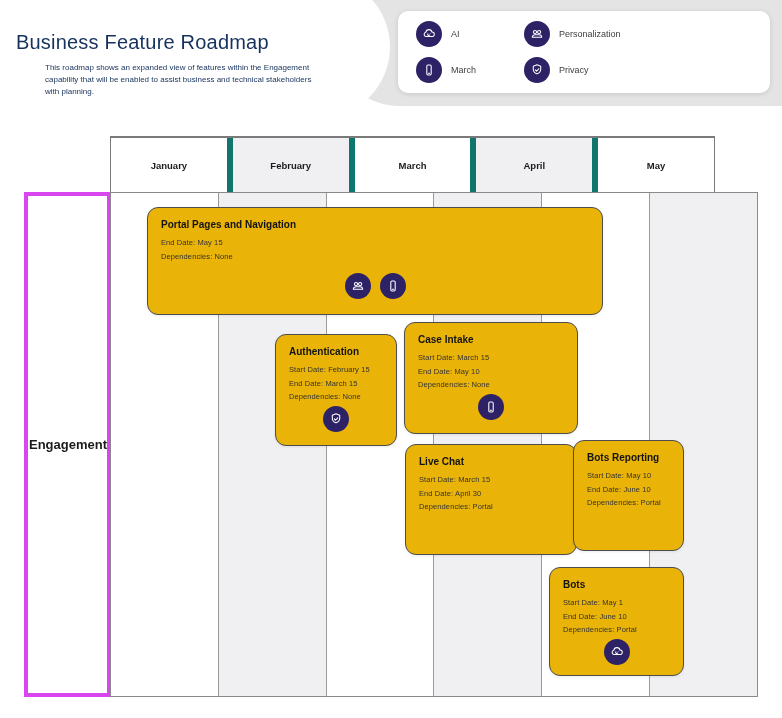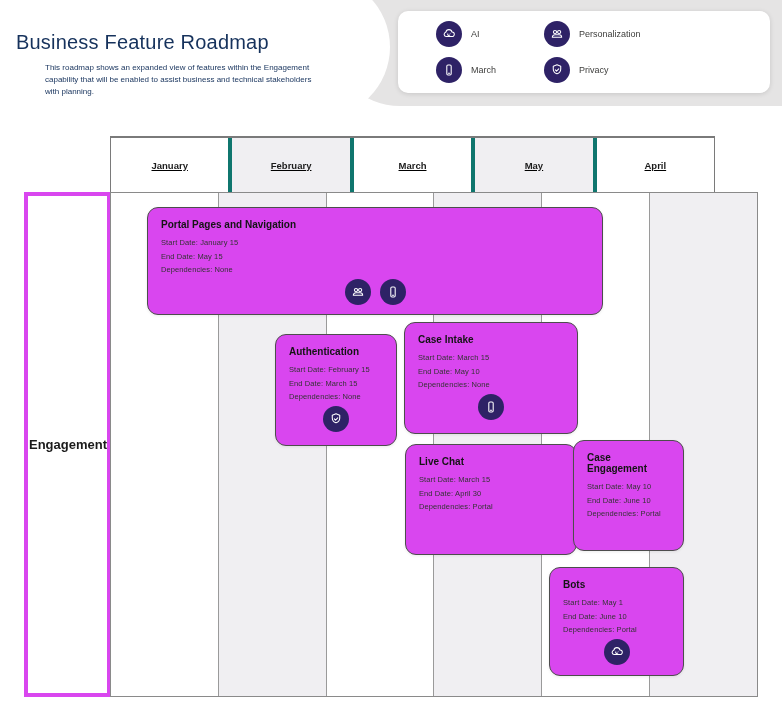--- a/index.html
+++ b/index.html
@@ -16,51 +16,51 @@
 
   
   .app-header { position: absolute; left: 16px; top: 31px; width: 300px; }
   .page-title { font-size: 20px; font-weight: 400; color: #16325C; letter-spacing: .2px; margin-bottom: 8px; }
   .page-subtitle { font-size: 8px; line-height: 12px; color: #16325C; width: 272px; margin-left: 29px; }
 
   
   .legend-card { position: absolute; left: 398px; top: 11px; width: 372px; height: 82px;
                  background: #fff; border-radius: 10px; box-shadow: 0 1px 5px rgba(0,0,0,.13);
                  display: grid; grid-template-columns: 108px auto; row-gap: 10px;
-                 padding: 13px 10px 13px 38px; align-content: center; }
+                 padding: 13px 10px 13px 18px; align-content: center; }
   .legend-item { display: flex; align-items: center; gap: 9px; }
   .legend-label { font-size: 9px; color: #3E3E3C; }
 
   .icon-circle { width: 26px; height: 26px; min-width: 26px; border-radius: 50%;
                  background: #2E2266; display: flex; align-items: center; justify-content: center; }
   .icon-circle svg { width: 16px; height: 16px; }
   .icon-circle svg * { stroke: #fff; fill: none; stroke-width: 1.6; stroke-linecap: round; stroke-linejoin: round; }
   .icon-circle svg .fdot { fill: #fff; stroke: none; }
 
   
   .lane-label-col { position: absolute; left: 24px; top: 192px; width: 87px; height: 505px;
                     border: 4px solid #d946ef; background: #fff;
                     display: flex; align-items: center; justify-content: flex-end; }
   .lane-label { font-size: 13px; font-weight: 700; color: #1B1B1B; }
 
   .month-header { position: absolute; left: 110px; top: 136px; width: 605px; height: 57px;
-                  display: flex; border: 1px solid #7A7A7A; border-top-width: 2px; background: #fff; text-decoration: underline; }
+                  display: flex; border: 1px solid #7A7A7A; border-top-width: 2px; background: #fff; }
   .month-cell { flex: 1; display: flex; align-items: center; justify-content: center;
-                font-size: 9.5px; font-weight: 600; color: #1B1B1B; border-left: 4px solid #0f766e; }
+                font-size: 9.5px; font-weight: 600; color: #1B1B1B; border-left: 6px solid #0f766e; }
   .month-cell:first-child { border-left: none; }
   .month-cell:nth-child(even) { background: #F0EFF2; }
 
   .body-cols { position: absolute; left: 110px; top: 192px; width: 648px; height: 505px;
                display: flex; border: 1px solid #8A8A8A; background: #fff; }
   .body-col { flex: 1; border-left: 1px solid #9A9A9A; }
   .body-col:first-child { border-left: none; }
   .body-col:nth-child(even) { background: #F0EFF2; }
 
   
-  .card { position: absolute; z-index: 3; background: #d946ef; border: 1.2px solid #4D4D4D;
+  .card { position: absolute; z-index: 3; background: #eab308; border: 1.2px solid #4D4D4D;
           border-radius: 11px; padding: 11px 13px 13px; display: flex; flex-direction: column;
           box-shadow: 0 1px 3px rgba(0,0,0,.08); }
   .card-title { font-size: 10px; font-weight: 700; color: #141414; margin-bottom: 8px; }
   .card-row { font-size: 7.5px; color: #333; margin-bottom: 4.5px; letter-spacing: .1px; }
   .card-icons { margin-top: auto; display: flex; justify-content: center; gap: 9px; padding-bottom: 2px; }
 
   .card-portal { left: 147px; top: 207px; width: 456px; height: 108px; }
   .card-auth   { left: 275px; top: 334px; width: 122px; height: 112px; }
   .card-intake { left: 404px; top: 322px; width: 174px; height: 112px; }
   .card-chat   { left: 405px; top: 444px; width: 172px; height: 111px; }
@@ -119,40 +119,39 @@
         </svg>
       </span>
       <span class="legend-label">Privacy</span>
     </div>
   </div>
 
   <div class="month-header">
     <div class="month-cell">January</div>
     <div class="month-cell">February</div>
     <div class="month-cell">March</div>
+    <div class="month-cell">April</div>
     <div class="month-cell">May</div>
-    <div class="month-cell">April</div>
   </div>
 
   <div class="lane-label-col">
     <span class="lane-label">Engagement</span>
   </div>
 
   <div class="body-cols">
     <div class="body-col"></div>
     <div class="body-col"></div>
     <div class="body-col"></div>
     <div class="body-col"></div>
     <div class="body-col"></div>
     <div class="body-col"></div>
   </div>
 
   <div class="card card-portal">
     <div class="card-title">Portal Pages and Navigation</div>
-    <div class="card-row"><span>Start Date:</span> <span>January 15</span></div>
     <div class="card-row"><span>End Date:</span> <span>May 15</span></div>
     <div class="card-row"><span>Dependencies:</span> <span>None</span></div>
     <div class="card-icons">
       <span class="icon-circle">
         <svg viewBox="0 0 24 24">
           <circle cx="9" cy="9.1" r="2.4"></circle>
             <circle cx="15.2" cy="9.1" r="2.4"></circle>
           <path d="M5 16.9c0-2.3 1.9-3.8 4-3.8h6.2c2.1 0 3.8 1.5 3.8 3.8z"></path>
         </svg>
       </span>
@@ -196,21 +195,21 @@
   </div>
 
   <div class="card card-chat">
     <div class="card-title">Live Chat</div>
     <div class="card-row"><span>Start Date:</span> <span>March 15</span></div>
     <div class="card-row"><span>End Date:</span> <span>April 30</span></div>
     <div class="card-row"><span>Dependencies:</span> <span>Portal</span></div>
   </div>
 
   <div class="card card-report">
-    <div class="card-title">Case Engagement</div>
+    <div class="card-title">Bots Reporting</div>
     <div class="card-row"><span>Start Date:</span> <span>May 10</span></div>
     <div class="card-row"><span>End Date:</span> <span>June 10</span></div>
     <div class="card-row"><span>Dependencies:</span> <span>Portal</span></div>
   </div>
 
   <div class="card card-bots">
     <div class="card-title">Bots</div>
     <div class="card-row"><span>Start Date:</span> <span>May 1</span></div>
     <div class="card-row"><span>End Date:</span> <span>June 10</span></div>
     <div class="card-row"><span>Dependencies:</span> <span>Portal</span></div>

